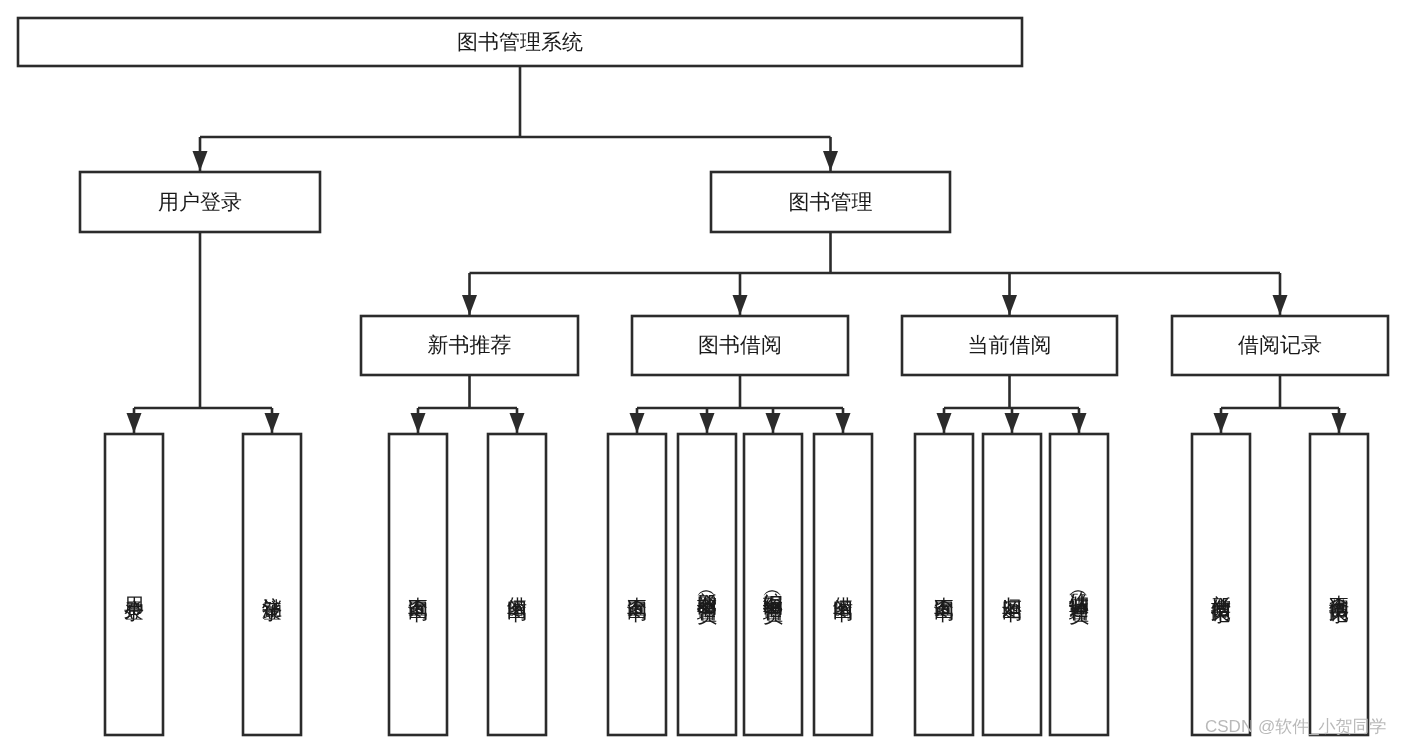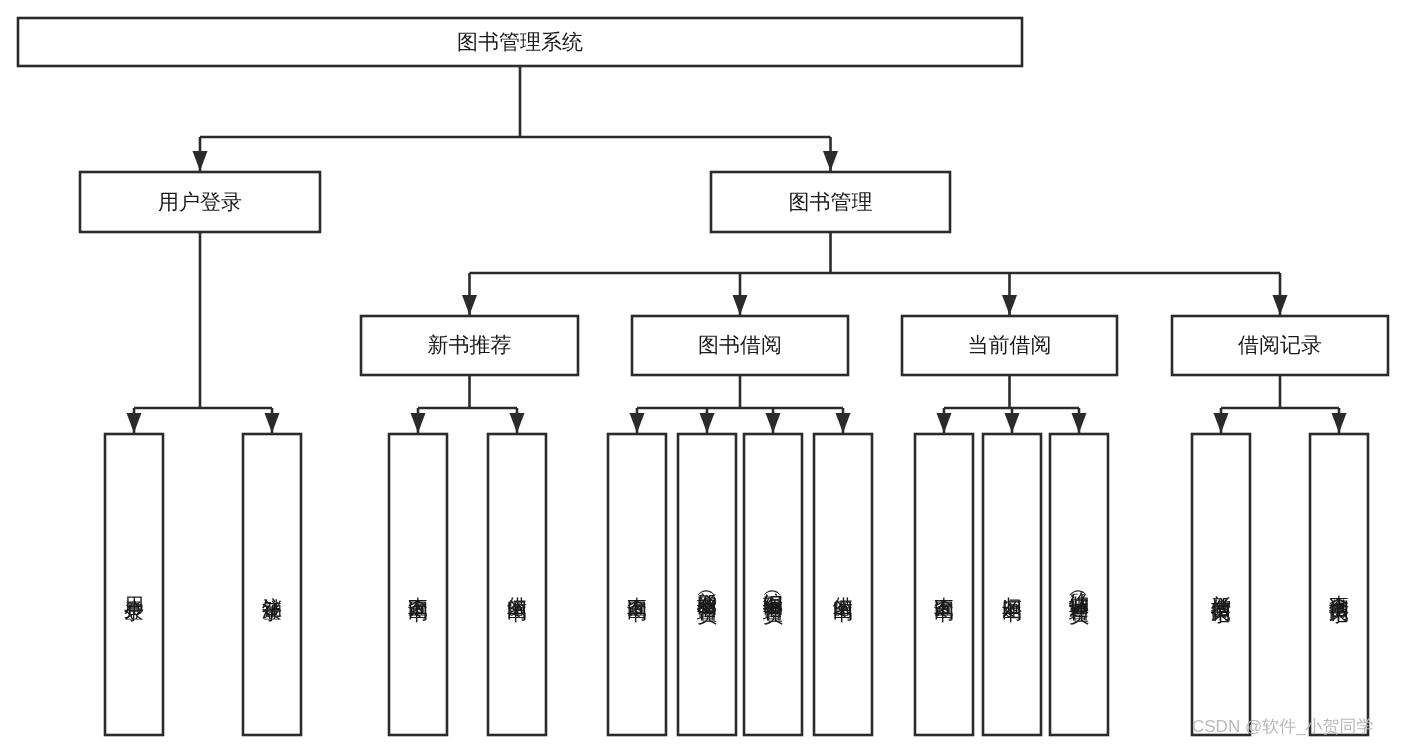--- a/index.html
+++ b/index.html
@@ -63,20 +63,21 @@
     text-align: center;
     white-space: nowrap;
     pointer-events: none;
   }
   .watermark {
     position: absolute;
     font-family: "Liberation Sans", "DejaVu Sans", sans-serif;
     font-size: 17px;
     color: #b9b9b9;
     white-space: nowrap;
+    padding-left: 13px;
   }
 </style>
 </head>
 <body>
 
 <div id="diagram-root">
   <svg id="flow-svg" viewBox="0 0 1405 747" preserveAspectRatio="none" xmlns="http://www.w3.org/2000/svg">
     <g id="connector-layer">
         <path d="M520,66 L520,137" class="connector"></path>
         <path d="M200,137 L830.5,137" class="connector"></path>

